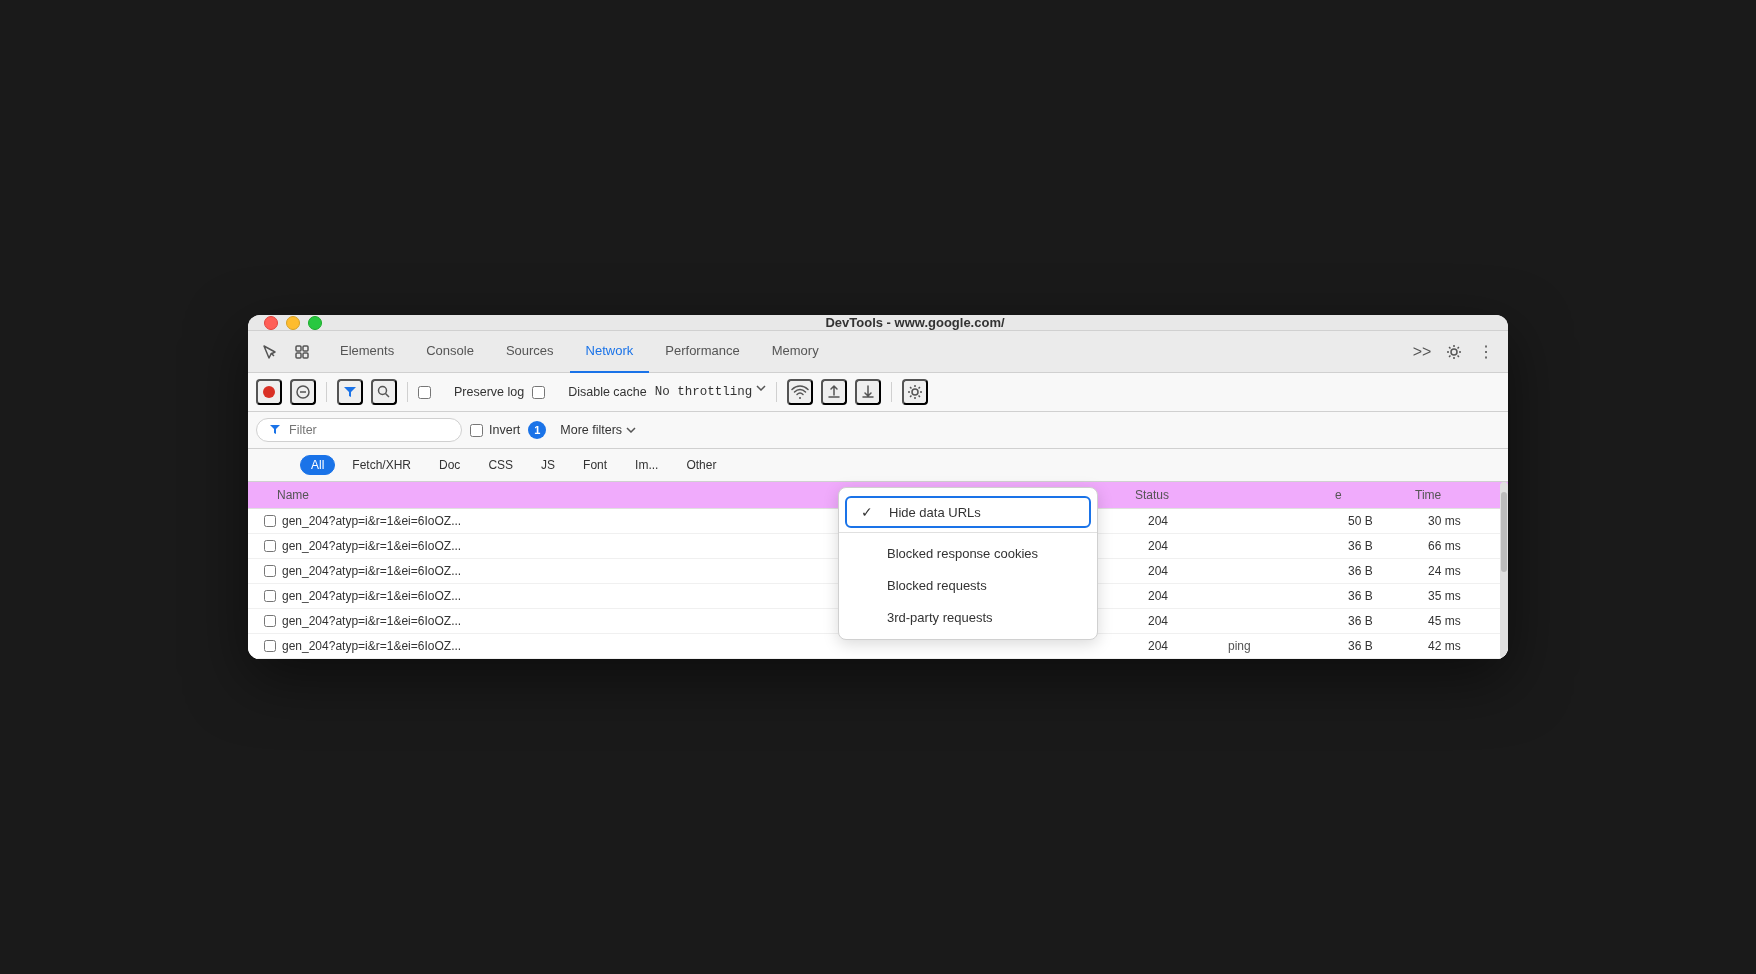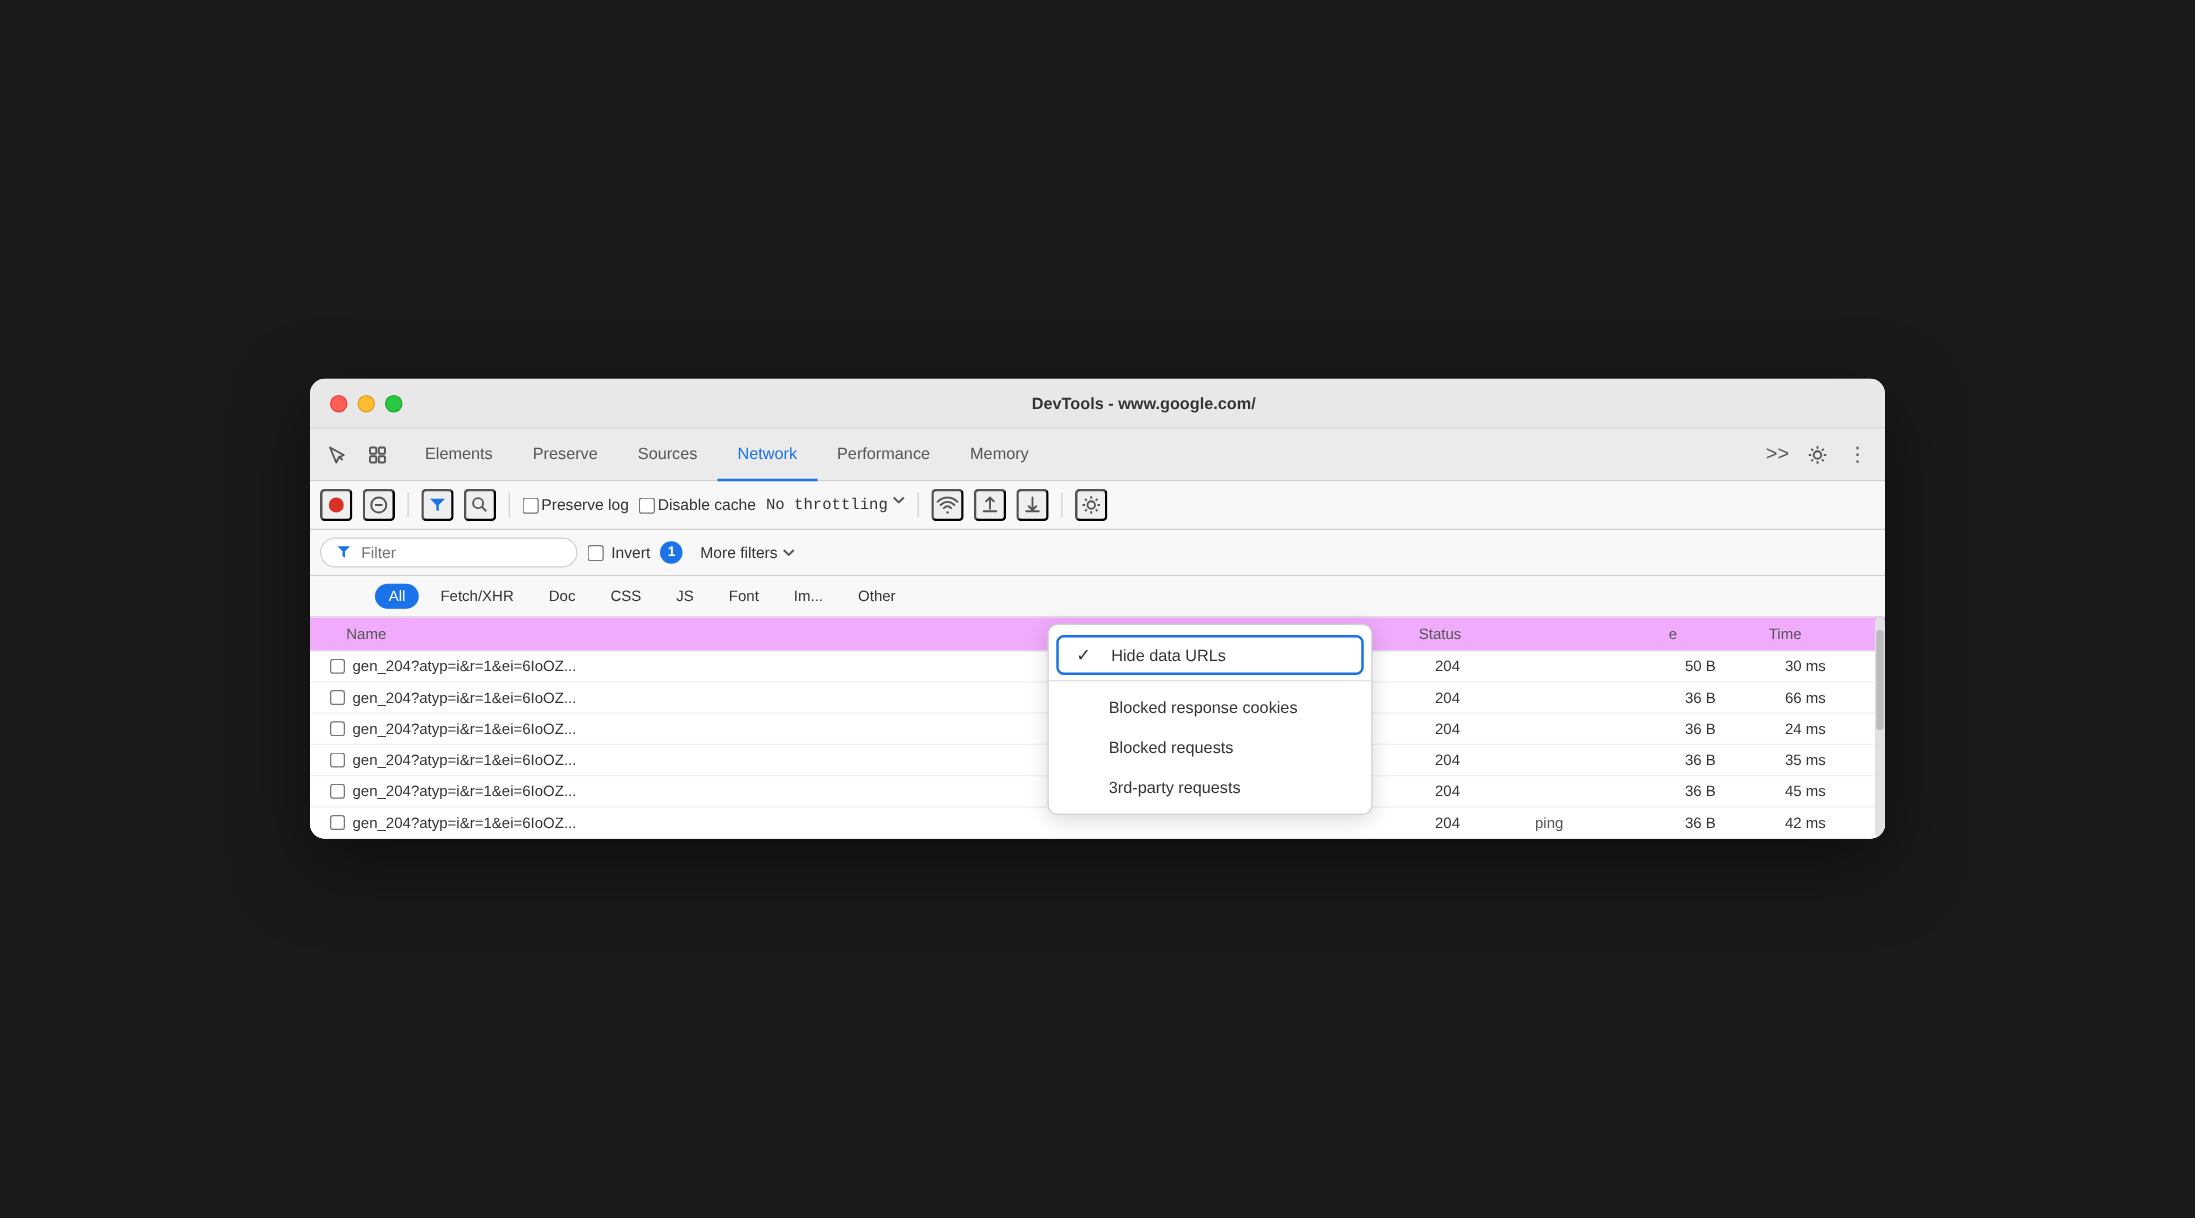--- a/index.html
+++ b/index.html
@@ -13,21 +13,21 @@
     }
     .window {
       width: 1260px;
       background: #f0f0f0;
       border-radius: 12px;
       box-shadow: 0 20px 60px rgba(0,0,0,0.5);
       overflow: hidden;
     }
     .title-bar {
       background: #e8e8e8;
-      padding: 12px 16px;
+      padding: 0 16px;
       display: flex;
       align-items: center;
       border-bottom: 1px solid #d0d0d0;
     }
     .traffic-lights {
       display: flex;
       gap: 8px;
       margin-right: 16px;
     }
     .traffic-light {
@@ -127,21 +127,21 @@
       height: 20px;
       background: #d0d0d0;
       margin: 0 2px;
     }
     .toolbar-filter-icon {
       color: #1a73e8;
     }
     .checkbox-label {
       display: flex;
       align-items: center;
-      gap: 2px;
+      gap: 23px;
       font-size: 12.5px;
       color: #333;
       cursor: pointer;
       white-space: nowrap;
     }
     .checkbox-label input[type="checkbox"] {
       width: 13px;
       height: 13px;
     }
     .throttle-text { font-size: 12.5px; color: #333; }
@@ -376,21 +376,21 @@
           <svg width="16" height="16" viewBox="0 0 16 16" fill="none">
             <rect x="2" y="2" width="5" height="5" rx="1" stroke="#555" stroke-width="1.5"></rect>
             <rect x="9" y="2" width="5" height="5" rx="1" stroke="#555" stroke-width="1.5"></rect>
             <rect x="2" y="9" width="5" height="5" rx="1" stroke="#555" stroke-width="1.5"></rect>
             <rect x="9" y="9" width="5" height="5" rx="1" stroke="#555" stroke-width="1.5"></rect>
           </svg>
         </button>
       </div>
       <div class="tab-items">
         <div class="tab-item">Elements</div>
-        <div class="tab-item">Preserve</div>
+        <div class="tab-item">Console</div>
         <div class="tab-item">Sources</div>
         <div class="tab-item active">Network</div>
         <div class="tab-item">Performance</div>
         <div class="tab-item">Memory</div>
       </div>
       <div class="tab-right">
         <button class="icon-btn">
           <span>&gt;&gt;</span>
         </button>
         <button class="icon-btn">

